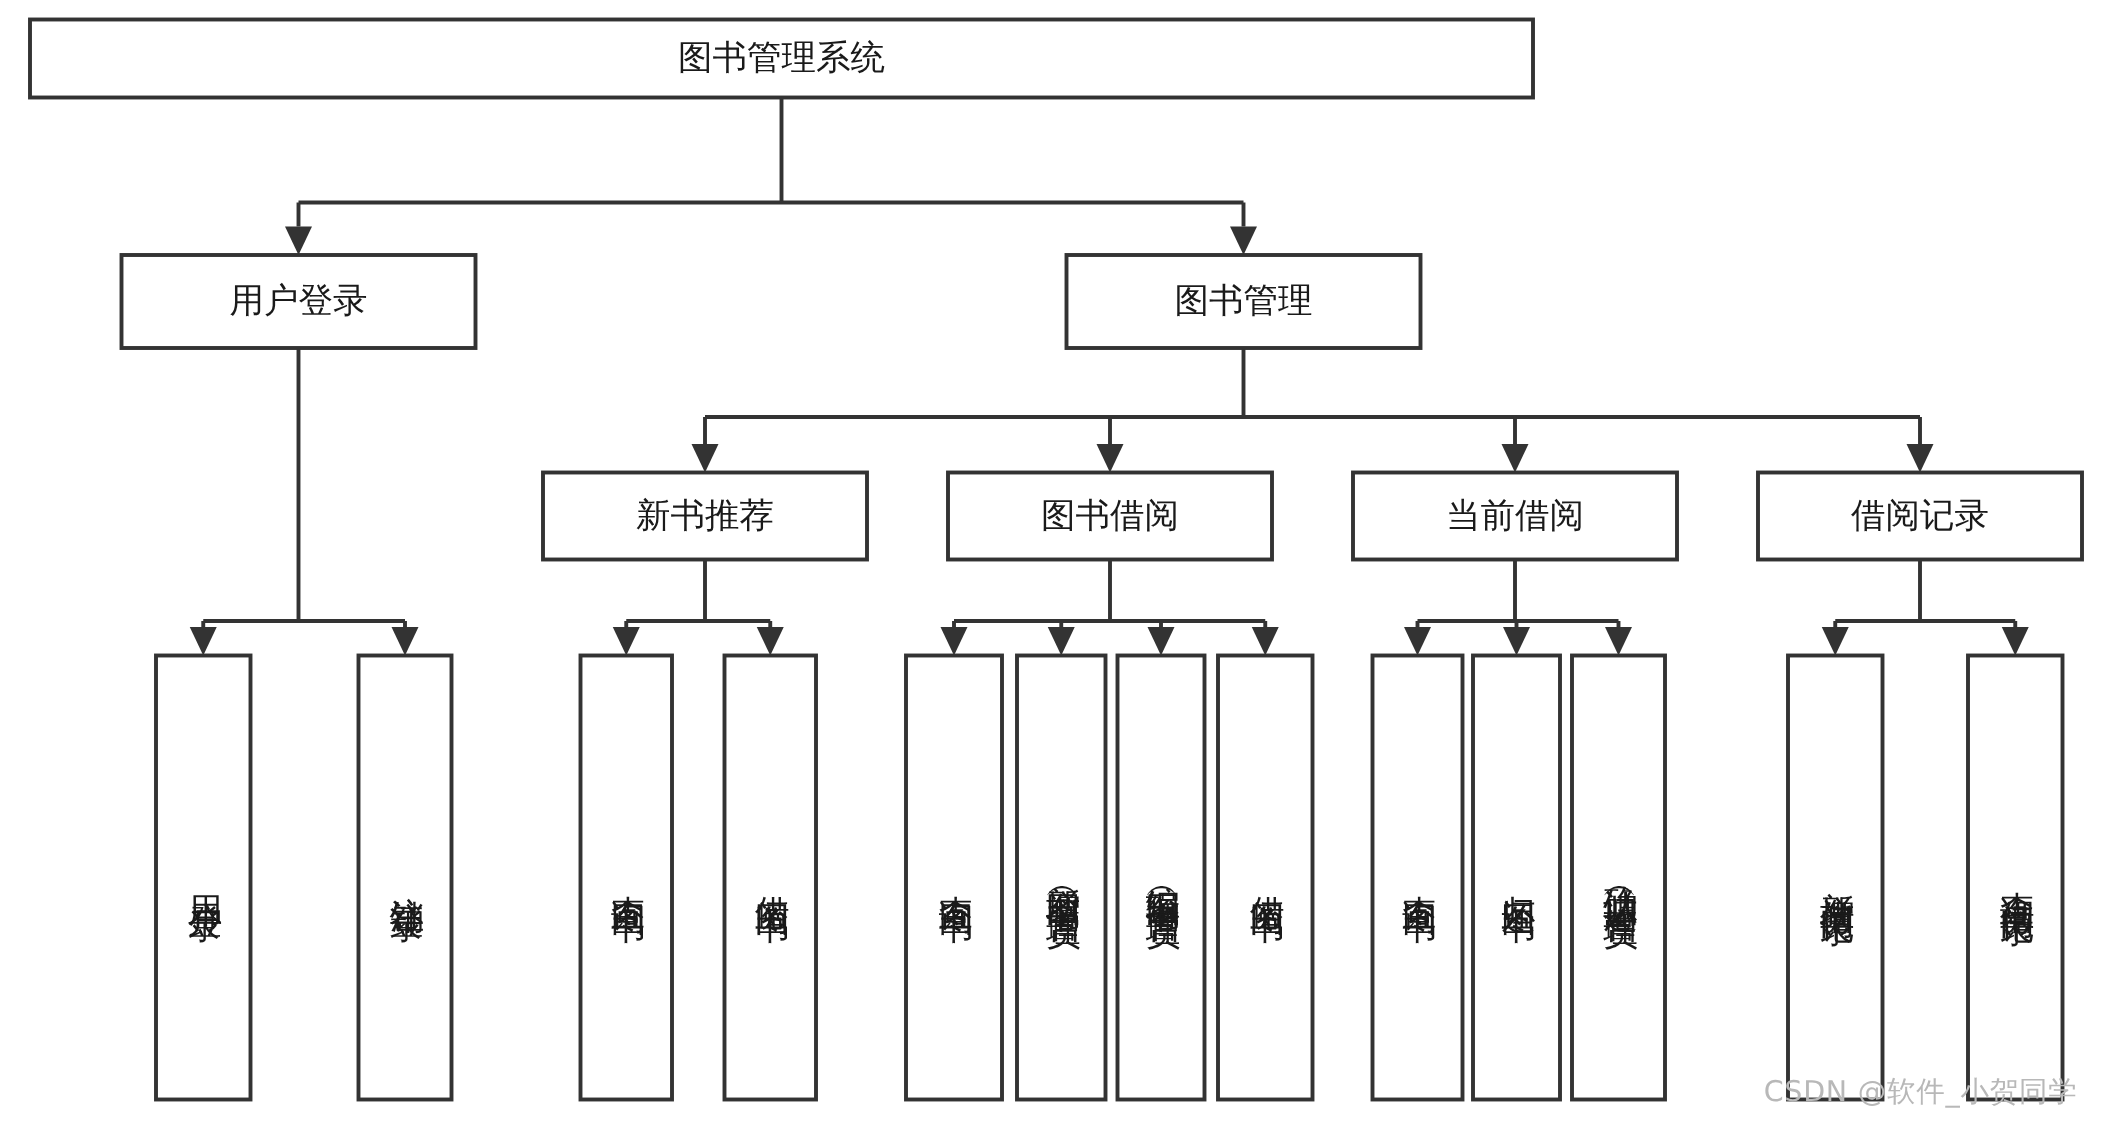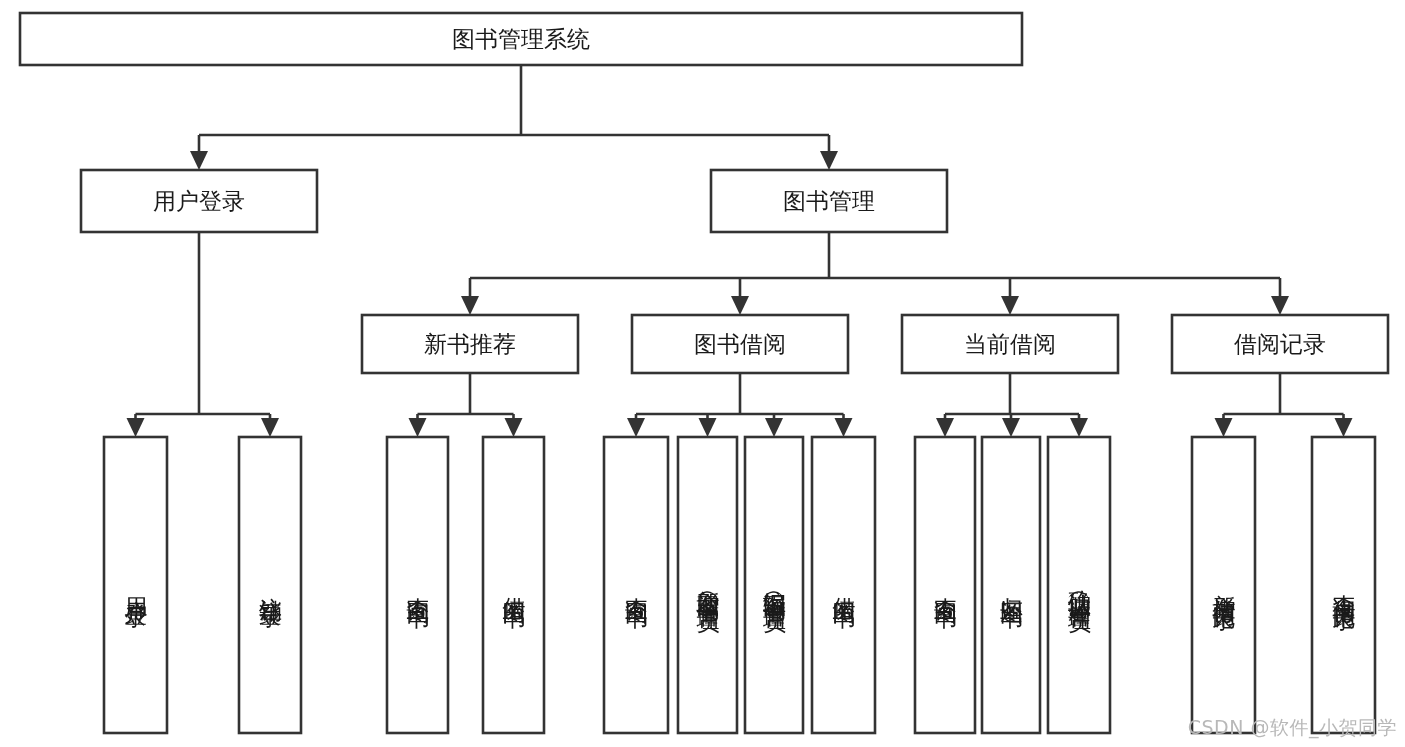--- a/index.html
+++ b/index.html
@@ -60,21 +60,21 @@
     text-orientation: upright;
     font-family: "DejaVu Sans", "Liberation Sans", sans-serif;
     font-size: 23px;
     line-height: 1.12;
     letter-spacing: 3px;
     color: #1a1a1a;
     white-space: nowrap;
   }
   .watermark {
     position: absolute;
-    right: 8px;
+    right: 20px;
     bottom: 6px;
     font-family: "DejaVu Sans", "Liberation Sans", sans-serif;
     font-size: 19px;
     color: #b8b8b8;
     letter-spacing: 0.5px;
     user-select: none;
     white-space: nowrap;
   }
 </style>
 </head>

